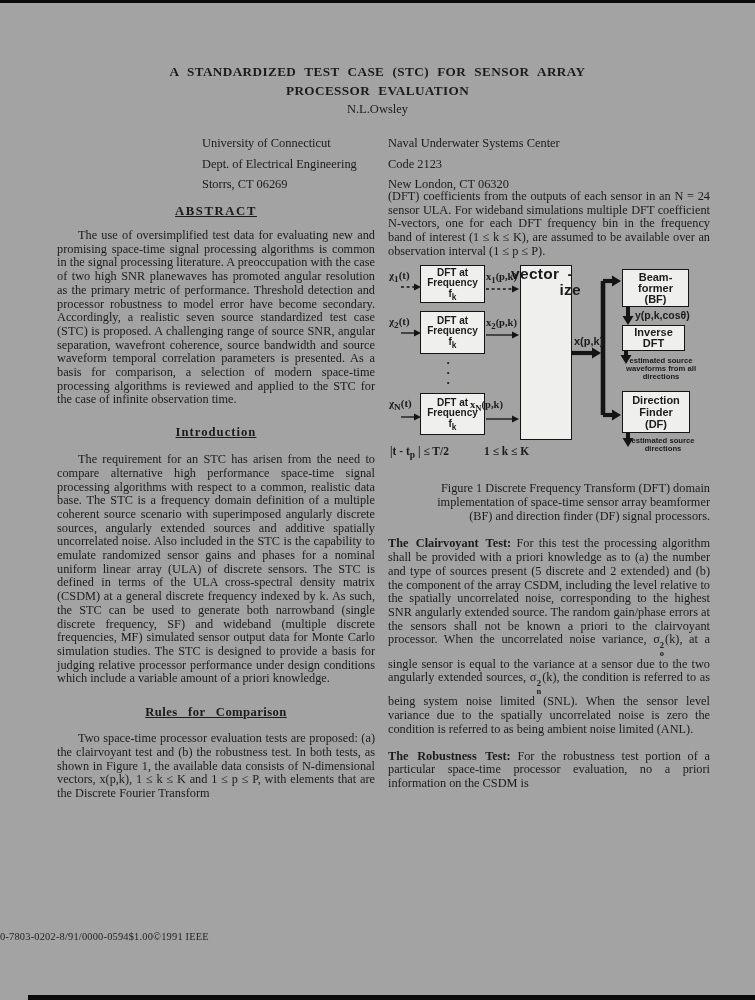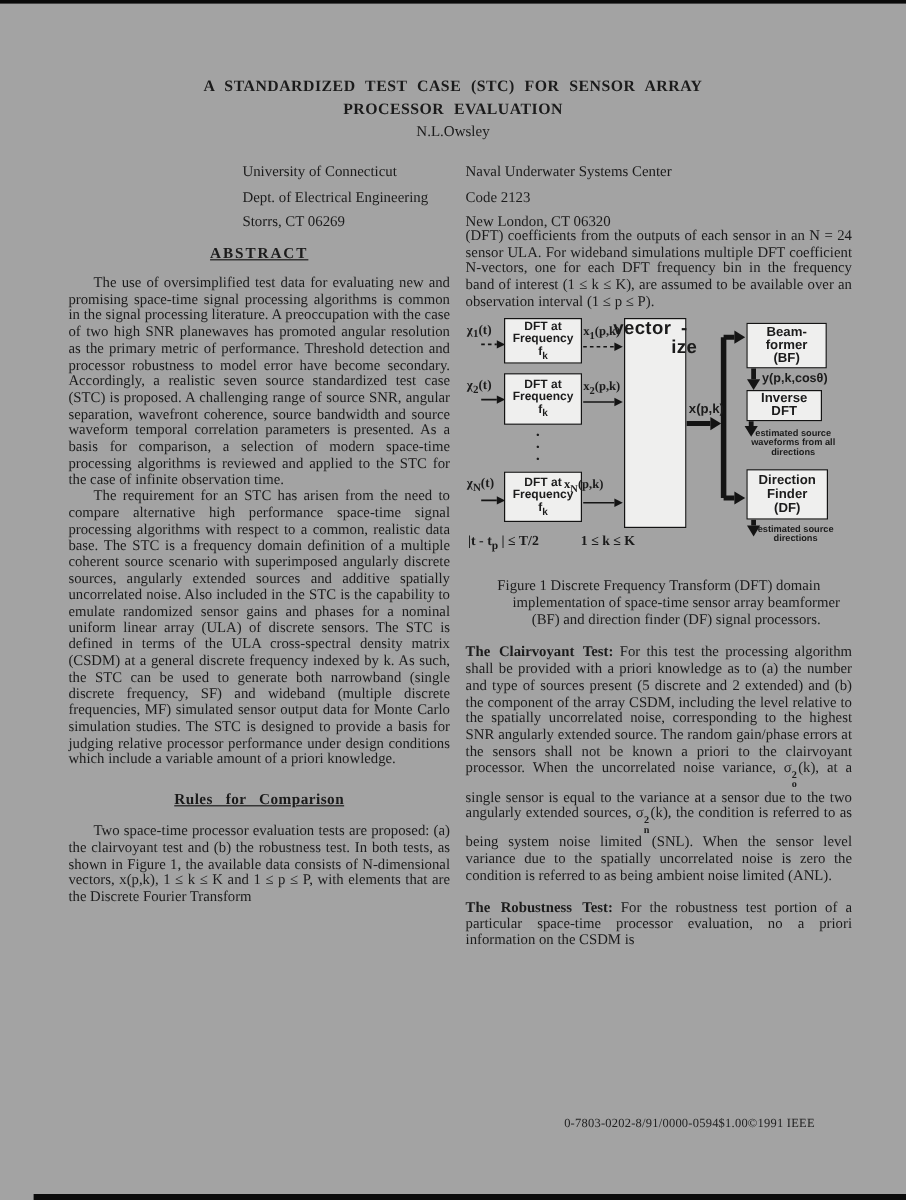--- a/index.html
+++ b/index.html
@@ -33,21 +33,21 @@
   .h-intro { margin:18px 0 13px; }
   .h-intro span { letter-spacing:1px; }
   .h-rules { margin:19px 0 12px; }
   .h-rules span { word-spacing:7px; letter-spacing:0.4px; }
 
   p { margin:0; }
   .indent { text-indent:21px; }
   .mt { margin-top:13px; }
   .lead { font-weight:bold; word-spacing:2px; }
 
-  .caption { margin:18px 0 14px; padding-left:29px; text-indent:-29px; text-align:center; line-height:14.3px; }
+  .caption { margin:18px 0 14px; padding-left:29px; text-indent:-29px; text-align:right; line-height:14.3px; }
 
   .ss { display:inline-flex; flex-direction:column; align-items:center;
         font-size:8.5px; line-height:7.6px; vertical-align:-5px; margin-right:1px; font-weight:bold; }
 
   
   .figure { position:relative; height:198px; margin:6px 0 0 0;
             font-family:"Liberation Sans", sans-serif; text-align:left; }
   .figure svg { position:absolute; left:0; top:0; }
   .fbox { position:absolute; box-sizing:border-box; border:1.6px solid #141414;
           font-weight:bold; text-align:center; background:rgba(253,253,252,0.85); }
@@ -74,22 +74,22 @@
   .ylab { left:247px; top:44px; font-family:"Liberation Sans", sans-serif; font-size:10.5px; }
   .dots { position:absolute; left:58px; top:93px; font-weight:bold; font-size:13px; line-height:10px;
           font-family:"Liberation Serif", serif; }
   .small-label { position:absolute; font-size:7.7px; font-weight:bold; line-height:8.4px; text-align:center; }
   .est-wave { left:226px; top:92px;  width:94px; }
   .est-dir  { left:231px; top:172px; width:88px; }
   .constraint { position:absolute; top:180px; font-family:"Liberation Serif", serif;
                 font-size:11.5px; font-weight:bold; white-space:nowrap; }
   .c1 { left:2px; } .c2 { left:96px; }
 
-  .footer { position:absolute; top:931px; left:0; width:653px; text-align:right;
-            font-size:10.4px; letter-spacing:0.2px; color:#222;padding-left:26px; }
+  .footer { position:absolute; top:931px; left:0; width:653px; text-align:left;
+            font-size:10.4px; letter-spacing:0.2px; color:#222; }
 </style>
 </head>
 <body>
 
 <div class="page">
   <div class="scan-bar-top"></div>
   <div class="scan-bar-bottom"></div>
 
   <div class="title">
     <div>A STANDARDIZED TEST CASE (STC) FOR SENSOR ARRAY</div>
@@ -105,20 +105,21 @@
   <div class="affil affil-right">
     <div>Naval Underwater Systems Center</div>
     <div>Code 2123</div>
     <div>New London, CT 06320</div>
   </div>
 
   <div class="col col-left">
     <h2 class="h-abstract"><span>ABSTRACT</span></h2>
     <p class="indent">The use of oversimplified test data for evaluating new and promising space-time signal processing algorithms is common in the signal processing literature. A preoccupation with the case of two high SNR planewaves has promoted angular resolution as the primary metric of performance. Threshold detection and processor robustness to model error have become secondary. Accordingly, a realistic seven source standardized test case (STC) is proposed. A challenging range of source SNR, angular separation, wavefront coherence, source bandwidth and source waveform temporal correlation parameters is presented. As a basis for comparison, a selection of modern space-time processing algorithms is reviewed and applied to the STC for the case of infinite observation time.</p>
 
+    <h2 class="h-intro"><span>Introduction</span></h2>
     <p class="indent">The requirement for an STC has arisen from the need to compare alternative high performance space-time signal processing algorithms with respect to a common, realistic data base. The STC is a frequency domain definition of a multiple coherent source scenario with superimposed angularly discrete sources, angularly extended sources and additive spatially uncorrelated noise. Also included in the STC is the capability to emulate randomized sensor gains and phases for a nominal uniform linear array (ULA) of discrete sensors. The STC is defined in terms of the ULA cross-spectral density matrix (CSDM) at a general discrete frequency indexed by k. As such, the STC can be used to generate both narrowband (single discrete frequency, SF) and wideband (multiple discrete frequencies, MF) simulated sensor output data for Monte Carlo simulation studies. The STC is designed to provide a basis for judging relative processor performance under design conditions which include a variable amount of a priori knowledge.</p>
 
     <h2 class="h-rules"><span>Rules for Comparison</span></h2>
     <p class="indent">Two space-time processor evaluation tests are proposed: (a) the clairvoyant test and (b) the robustness test. In both tests, as shown in Figure 1, the available data consists of N-dimensional vectors, x(p,k), 1 ≤ k ≤ K and 1 ≤ p ≤ P, with elements that are the Discrete Fourier Transform</p>
   </div>
 
   <div class="col col-right">
     <p>(DFT) coefficients from the outputs of each sensor in an N = 24 sensor ULA. For wideband simulations multiple DFT coefficient N-vectors, one for each DFT frequency bin in the frequency band of interest (1 ≤ k ≤ K), are assumed to be available over an observation interval (1 ≤ p ≤ P).</p>
 
     <div class="figure">

